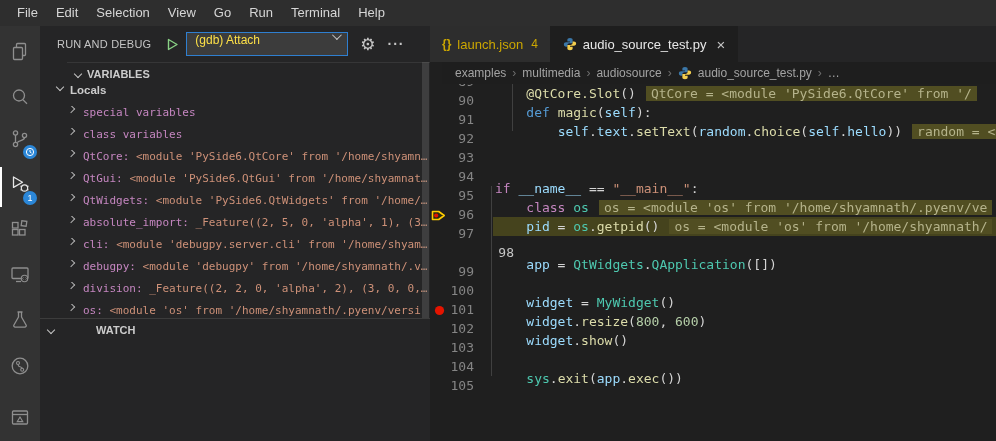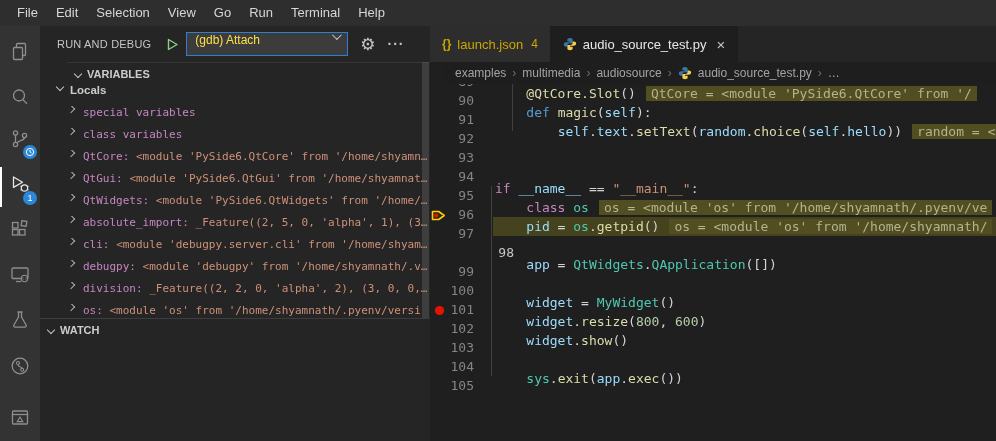--- a/index.html
+++ b/index.html
@@ -48,21 +48,21 @@
               font-size:11px; white-space:nowrap; overflow:hidden; }
   .tree-row .rowtext { overflow:hidden; white-space:nowrap; }
   .scope-row { font-family:"Liberation Sans", sans-serif; font-weight:bold; font-size:11.5px; color:#cccccc; }
   .chev-open { width:6px; height:6px; border-right:1.4px solid #c5c5c5; border-bottom:1.4px solid #c5c5c5;
                display:inline-block; transform:rotate(45deg); flex:none; }
   .chev-closed { width:6px; height:6px; border-right:1.4px solid #b0b0b0; border-bottom:1.4px solid #b0b0b0;
                  display:inline-block; transform:rotate(-45deg); flex:none; }
   .vname  { color:#c586c0; }
   .vvalue { color:#ce9178; }
   .watch-section { position:absolute; left:0; top:292px; width:390px; height:22px;
-                   border-top:1px solid #3c3c3c; background:#252526; }
+                   border-top:1px solid #3c3c3c; background:#252526;gap:36px; }
   .side-scroll { position:absolute; right:1px; top:36px; width:7px; height:256px;
                  background:rgba(130,130,130,.28); }
 
   
   .editor { position:absolute; left:430px; top:26px; width:566px; height:415px;
             background:#1f1f1f; overflow:hidden; }
   .tabbar { position:absolute; left:0; top:0; width:566px; height:36px;
             background:#252526; display:flex; z-index:6; }
   .tab { height:36px; display:flex; align-items:center; padding:0 12px; font-size:13px;
          border-right:1px solid #1e1e1e; white-space:nowrap; }

